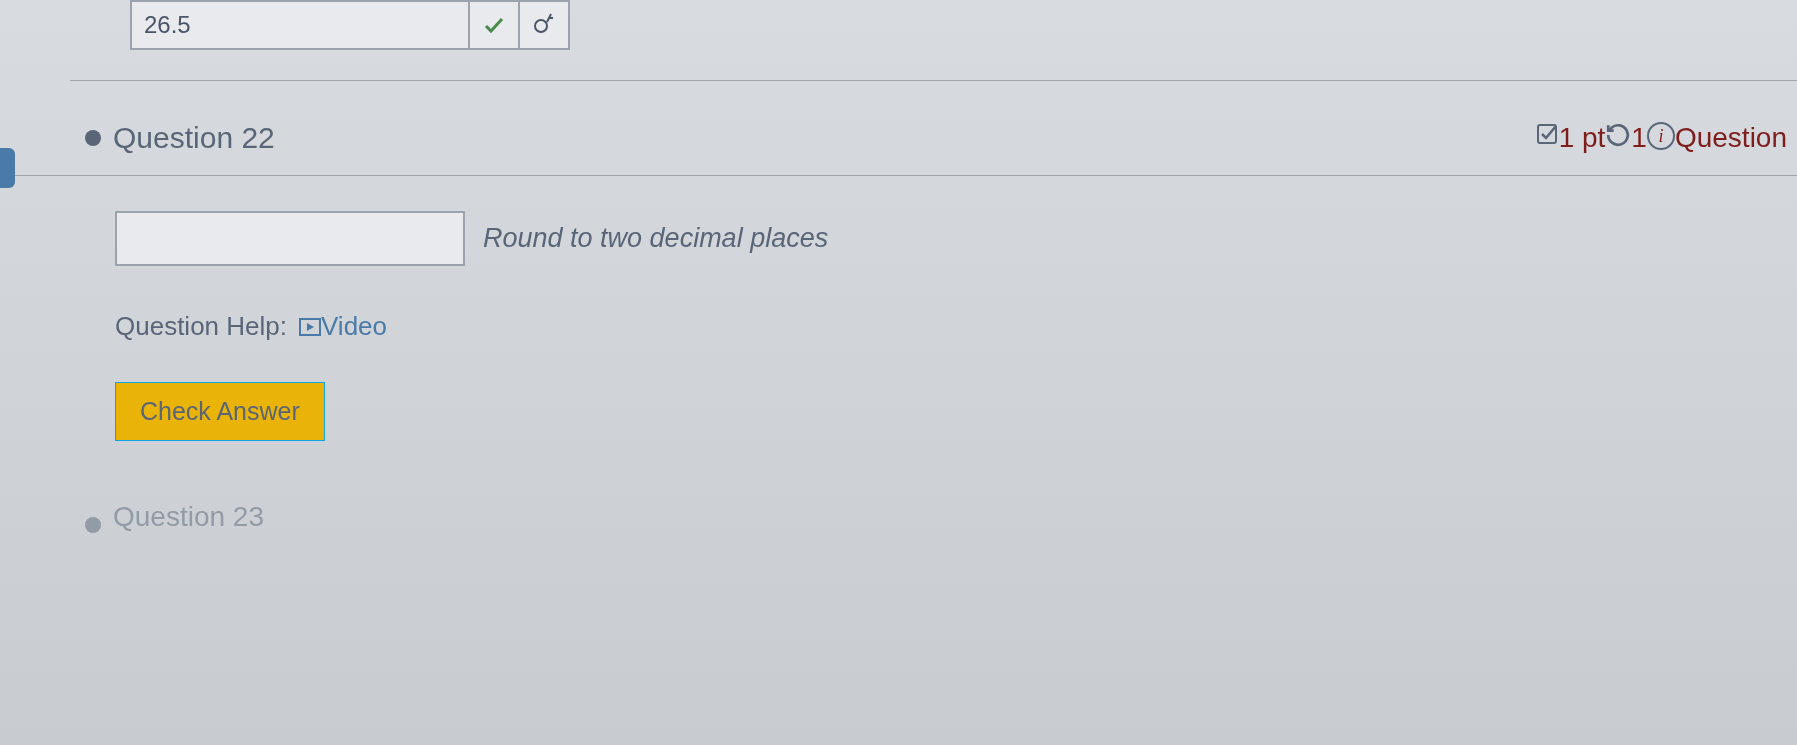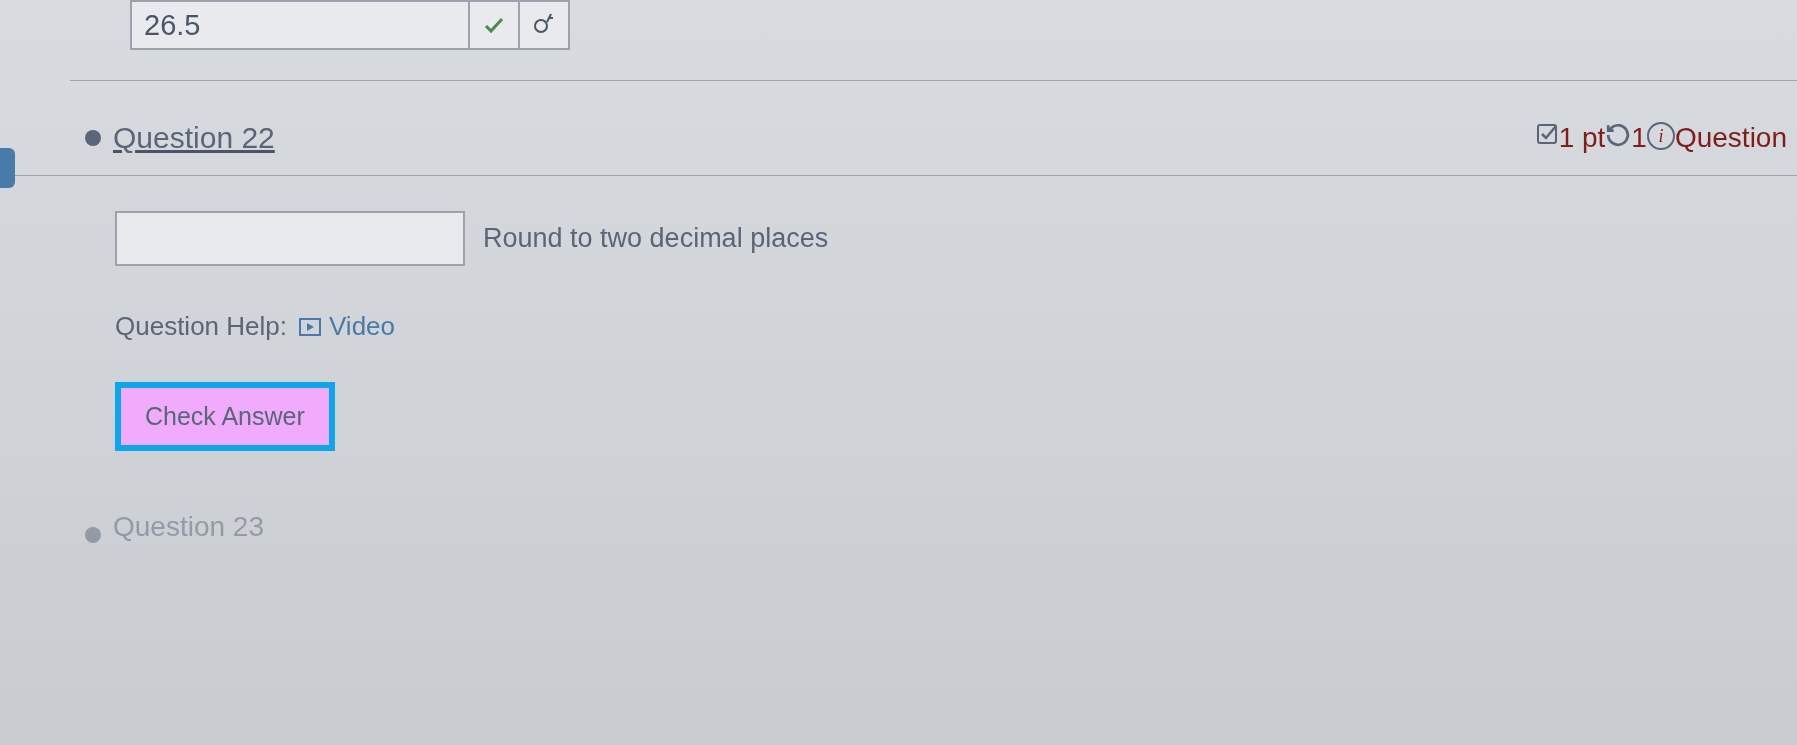--- a/index.html
+++ b/index.html
@@ -15,21 +15,21 @@
       display: flex;
       align-items: center;
       padding: 0 0 30px 130px;
     }
     .prev-input {
       width: 340px;
       height: 50px;
       border: 2px solid #9ca3af;
       background: #e8eaed;
       padding: 0 12px;
-      font-size: 29px;
+      font-size: 24px;
       color: #4a5568;
       font-family: inherit;
     }
     .check-icon {
       width: 50px;
       height: 50px;
       border: 2px solid #9ca3af;
       border-left: none;
       display: flex;
       align-items: center;
@@ -61,21 +61,20 @@
       align-items: center;
       justify-content: space-between;
       padding: 20px 10px 20px 85px;
       border-bottom: 1px solid #a0a4a8;
       margin-top: 20px;
     }
     .question-title-wrap {
       display: flex;
       align-items: center;
       gap: 12px;
-      text-decoration: underline;
     }
     .bullet {
       width: 16px;
       height: 16px;
       border-radius: 50%;
       background: #5a6678;
     }
     .question-title {
       color: #5a6678;
       font-size: 30px;
@@ -123,50 +122,50 @@
       width: 350px;
       height: 55px;
       border: 2px solid #9ca3af;
       background: #e8eaed;
       padding: 0 12px;
       font-size: 24px;
       color: #4a5568;
       font-family: inherit;
     }
     .hint-text {
+      font-style: italic;
       color: #5a6678;
       font-size: 27px;
     }
     .help-row {
       display: flex;
       align-items: center;
       gap: 12px;
       margin-bottom: 40px;
       color: #5a6678;
       font-size: 26px;
     }
     .video-link {
       color: #4a7ba8;
       text-decoration: none;
       display: inline-flex;
       align-items: center;
-      gap: 8px;
     }
     .video-icon {
       display: inline-flex;
       width: 22px;
       height: 18px;
       border: 2px solid #4a7ba8;
       align-items: center;
       justify-content: center;
       font-size: 10px;
     }
     .check-answer-btn {
-      border: 6px solid #0ea5e9;
-      background: #f0abfc;
+      border: 1px solid #0ea5e9;
+      background: #eab308;
       color: #5a6678;
       font-size: 25px;
       padding: 14px 24px;
       cursor: pointer;
       font-family: inherit;
     }
     .next-q {
       padding: 60px 0 0 85px;
       display: flex;
       align-items: flex-end;

